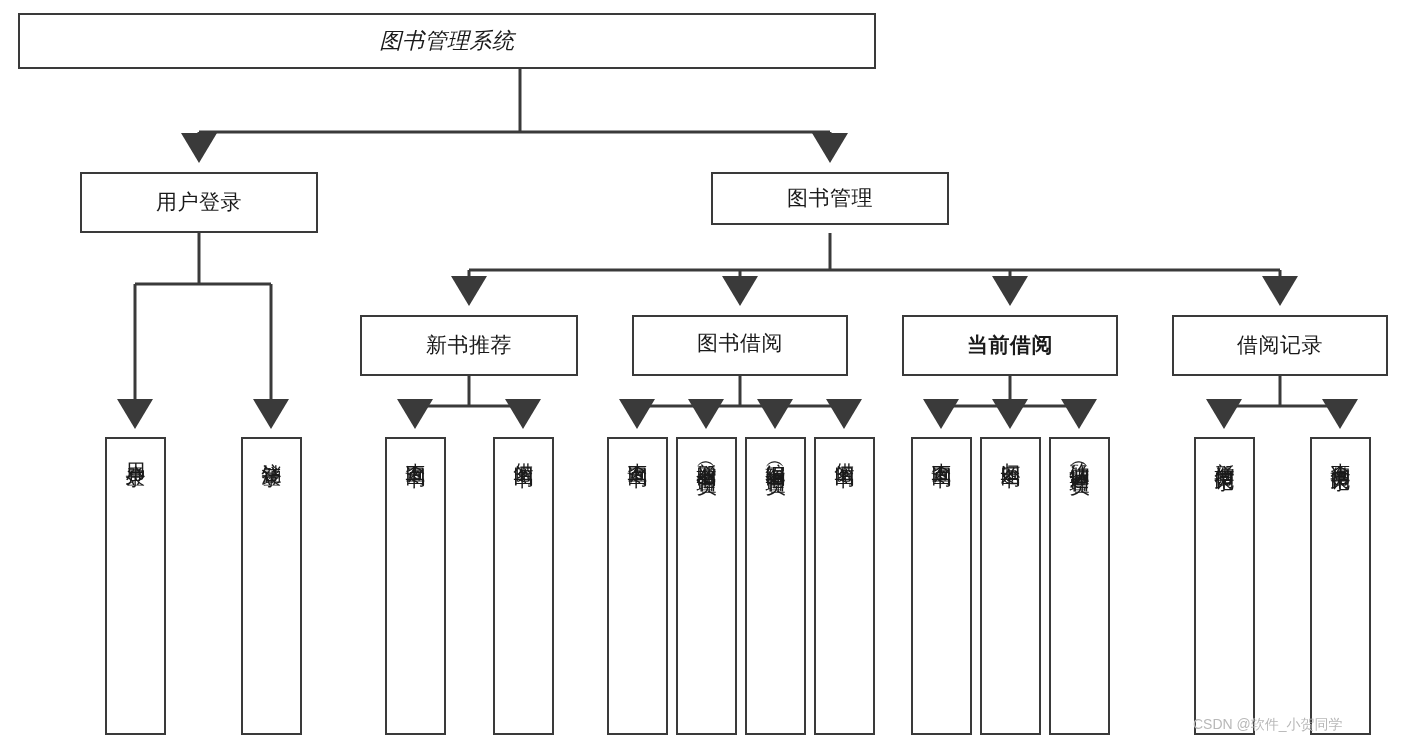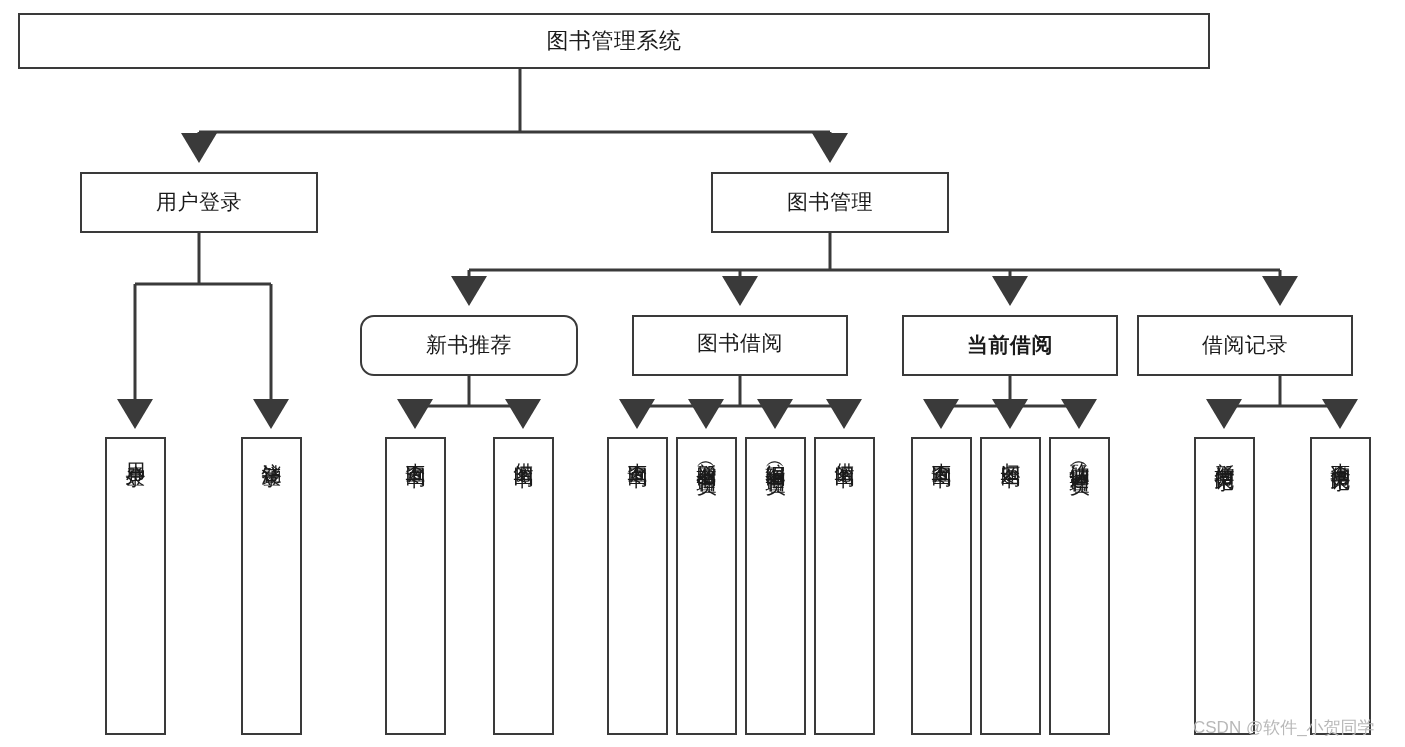--- a/index.html
+++ b/index.html
@@ -57,21 +57,21 @@
     writing-mode: vertical-rl;
     text-orientation: upright;
     font-size: 20px;
     line-height: 1.05;
     letter-spacing: 2px;
     white-space: normal;
     max-height: 100%;
   }
   .watermark {
     position: absolute;
-    font-size: 17px;
+    font-size: 14px;
     color: #b8b8b8;
     white-space: nowrap;
     z-index: 5;
     font-family: "Liberation Sans", "DejaVu Sans", sans-serif;
   }
 </style>
 </head>
 <body>
 
 <div id="canvas">
@@ -120,45 +120,45 @@
       <path d="M 1010 406 L 1010 426" marker-end="url(#arrow)"></path>
       <path d="M 1079 406 L 1079 426" marker-end="url(#arrow)"></path>
 
       <path d="M 1280 376 L 1280 406"></path>
       <path d="M 1224 406 L 1340 406"></path>
       <path d="M 1224 406 L 1224 426" marker-end="url(#arrow)"></path>
       <path d="M 1340 406 L 1340 426" marker-end="url(#arrow)"></path>
     </g>
   </svg>
 
-  <div class="node h root" style="left:18px; top:13px; width:1192px; height:56px;">
+  <div class="node h root" style="left:18px; top:13px; width:858px; height:56px;font-style:italic;">
     <span class="node-label">图书管理系统</span>
   </div>
 
   <div class="node h" style="left:80px; top:172px; width:238px; height:61px;">
     <span class="node-label">用户登录</span>
   </div>
 
-  <div class="node h" style="left:711px; top:172px; width:238px; height:61px;">
+  <div class="node h" style="left:711px; top:172px; width:238px; height:53px;">
     <span class="node-label">图书管理</span>
   </div>
 
-  <div class="node h" style="left:360px; top:315px; width:218px; height:61px;border-radius:14px;">
+  <div class="node h" style="left:360px; top:315px; width:218px; height:61px;">
     <span class="node-label">新书推荐</span>
   </div>
 
   <div class="node h" style="left:632px; top:315px; width:216px; height:61px;font-family:Liberation Mono, monospace;">
     <span class="node-label">图书借阅</span>
   </div>
 
   <div class="node h" style="left:902px; top:315px; width:216px; height:61px;font-weight:bold;">
     <span class="node-label">当前借阅</span>
   </div>
 
-  <div class="node h" style="left:1137px; top:315px; width:216px; height:61px;">
+  <div class="node h" style="left:1172px; top:315px; width:216px; height:61px;">
     <span class="node-label">借阅记录</span>
   </div>
 
   <div class="node v" style="left:105px; top:437px; width:61px; height:298px;">
     <span class="node-label">用户登录</span>
   </div>
 
   <div class="node v" style="left:241px; top:437px; width:61px; height:298px;">
     <span class="node-label">注销登录</span>
   </div>

